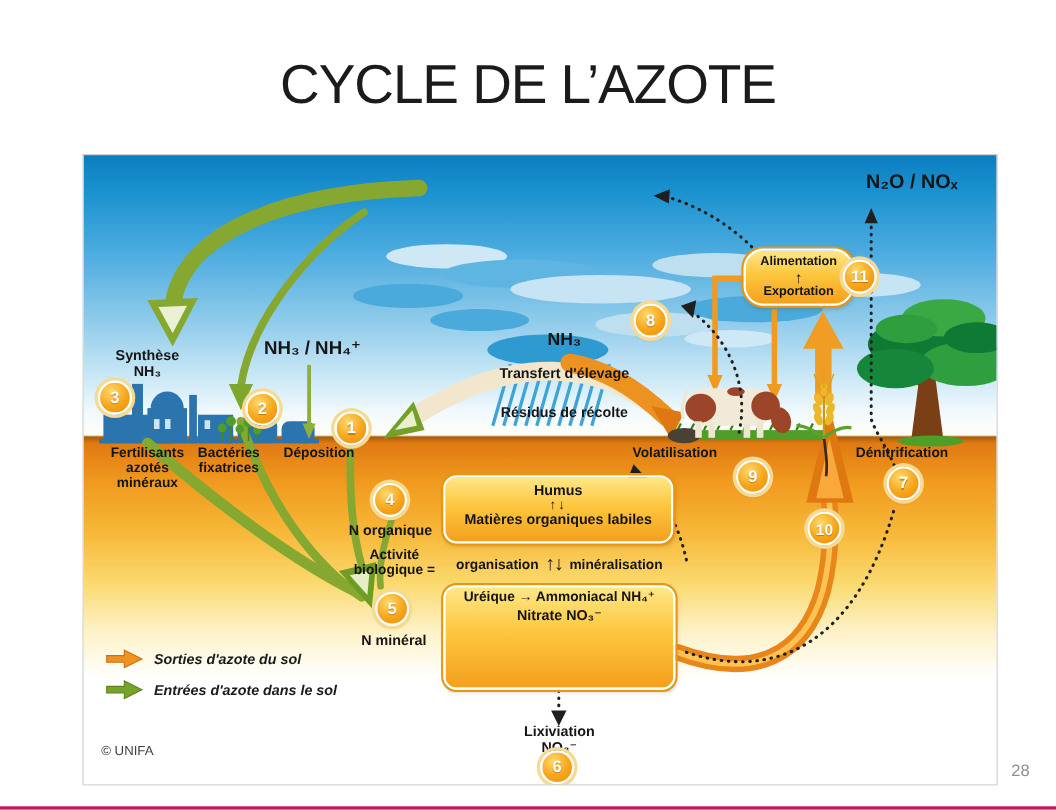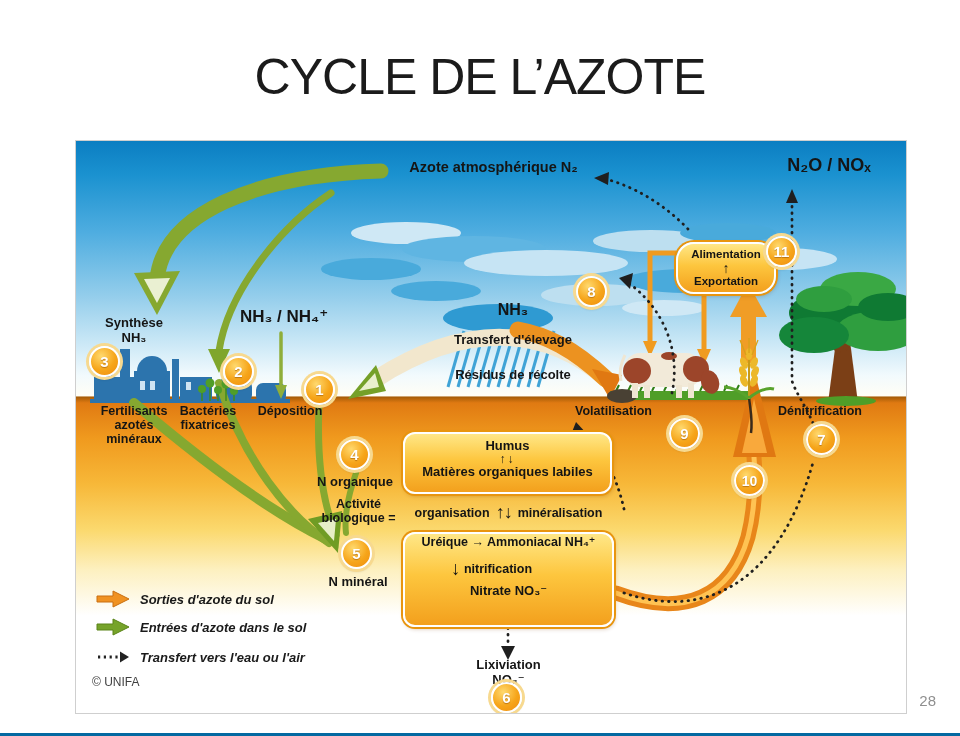--- a/index.html
+++ b/index.html
@@ -1,18 +1,18 @@
 <!DOCTYPE html>
 <html><head>
 <meta charset="utf-8">
 <style>
   html,body{margin:0;padding:0;}
   body{width:960px;height:736px;background:#ffffff;position:relative;overflow:hidden;
        font-family:"Liberation Sans","DejaVu Sans",sans-serif;}
-  .slide{position:absolute;inset:0;background:#fff;border-bottom:3px solid #0369a1;}
+  .slide{position:absolute;inset:0;background:#fff;border-bottom:3px solid #be185d;}
   .title{position:absolute;top:48px;left:0;right:0;text-align:center;
          font-size:50px;font-weight:400;color:#1b1b1b;letter-spacing:-1px;}
   .pagenum{position:absolute;top:692px;right:24px;font-size:15px;color:#8f8f8f;}
   .diagram{position:absolute;left:75px;top:140px;width:830px;height:572px;
      border:1px solid #cfcfcf;overflow:hidden;
      background:linear-gradient(180deg,
        #0b7ec2 0%, #1b92d0 6%, #4fade0 16%, #93cdeb 27%, #cfeaf7 36%,
        #f2fafd 41%, #fffef6 44.5%,
        #a85d08 44.8%, #e07a12 45.8%, #f09a1e 52%, #f7b839 60%,
        #fbd96e 68%, #fdf0c0 75%, #ffffff 83%, #ffffff 100%);}
@@ -22,21 +22,21 @@
   .fs18{font-size:18px}.fs17{font-size:17px}.fs16{font-size:16px}
   .fs14{font-size:14.5px}.fs13{font-size:13px}
   .num{position:absolute;width:31px;height:31px;border-radius:50%;
        background:radial-gradient(circle at 38% 30%, #ffd96e 0%, #f6a51a 55%, #ef8c0d 100%);
        border:2px solid #fff;box-shadow:0 0 0 3px #f7d98f,0 2px 3px rgba(0,0,0,.25);
        color:#fff;font-weight:bold;font-size:15px;display:flex;align-items:center;
        justify-content:center;text-shadow:0 1px 1px rgba(150,80,0,.6);box-sizing:border-box;}
   .ybox{position:absolute;background:linear-gradient(180deg,#ffe787 0%,#fdc63e 45%,#f3a01d 100%);
        border:2px solid #fff;box-shadow:0 0 0 2px #e8950f,1px 2px 4px rgba(120,60,0,.3);
        border-radius:12px;color:#141414;font-weight:bold;text-align:center;box-sizing:border-box;}
-  .alim{border-radius:18px;font-size:11.5px;line-height:1.1;padding-top:4px;margin-top:16px;}
+  .alim{border-radius:18px;font-size:11.5px;line-height:1.1;padding-top:4px;}
   .alim .ar{font-size:14px;line-height:1;}
   .humus{font-size:13px;line-height:1.05;padding-top:5px;}
   .humus .ar{font-size:12px;letter-spacing:2px;line-height:1;}
   .mineral{font-size:12.5px;line-height:1.2;padding-top:1px;}
   .mineral .r2{margin-top:8px;padding-left:46px;text-align:left;}
   .mineral .bigdown{font-size:19px;vertical-align:-2px;}
   .mineral .r3{margin-top:2px;font-size:13px;}
   .orgmin{position:absolute;display:flex;align-items:center;justify-content:center;
           gap:6px;font-weight:bold;color:#151515;font-size:12.5px;}
   .orgmin .ud{font-size:18px;letter-spacing:-1px;}
@@ -207,21 +207,20 @@
       </g>
       <g fill="#1f1f1f">
         <polygon points="533,31 518,37 532,44"></polygon>
         <polygon points="710,62 722,62 716,48"></polygon>
         <polygon points="557,132 543,137 554,148"></polygon>
         <polygon points="500,281 494,296 511,293"></polygon>
         <polygon points="425,505 439,505 432,519"></polygon>
       </g>
     </svg>
 
-    <div class="lbl fs14" style="left:320px;top:18px;width:195px;">Azote atmosphérique N₂</div>
     <div class="lbl fs18" style="left:688px;top:14px;width:130px;">N₂O / NOₓ</div>
     <div class="lbl" style="left:8px;top:175px;width:100px;font-size:13px;">Synthèse
 NH₃</div>
     <div class="lbl fs17" style="left:148px;top:166px;width:120px;">NH₃ / NH₄⁺</div>
     <div class="lbl" style="left:357px;top:146px;width:160px;">
       <span class="fs16" style="display:block;">NH₃</span>
       <span class="fs13" style="display:block;">Transfert d'élevage</span>
     </div>
     <div class="lbl fs13" style="left:352px;top:227px;width:170px;">Résidus de récolte</div>
     <div class="lbl" style="left:5px;top:263px;width:106px;">Fertilisants
@@ -249,24 +248,20 @@
       <div class="ar">↑</div>
       <div>Exportation</div>
     </div>
     <div class="ybox humus" style="left:327px;top:291px;width:209px;height:62px;">
       <div>Humus</div>
       <div class="ar">↑↓</div>
       <div>Matières organiques labiles</div>
     </div>
     <div class="ybox mineral" style="left:327px;top:391px;width:211px;height:95px;">
       <div>Uréique → Ammoniacal NH₄⁺</div>
-      <div class="r2">
-        <span class="bigdown">↓</span>
-        <span>nitrification</span>
-      </div>
       <div class="r3">Nitrate NO₃⁻</div>
     </div>
 
     <div class="num" style="left:228px;top:233px;">1</div>
     <div class="num" style="left:147px;top:215px;">2</div>
     <div class="num" style="left:13px;top:205px;">3</div>
     <div class="num" style="left:263px;top:298px;">4</div>
     <div class="num" style="left:265px;top:397px;">5</div>
     <div class="num" style="left:415px;top:541px;">6</div>
     <div class="num" style="left:730px;top:283px;">7</div>
@@ -280,25 +275,18 @@
         <polygon points="1,6 17,6 17,1 33,9 17,17 17,12 1,12" fill="#76a32a" stroke="#5a8418" stroke-width="1"></polygon>
       </svg>
       <span class="txt">Entrées d'azote dans le sol</span>
     </div>
     <div class="legend-row" style="left:20px;top:449px;">
       <svg width="36" height="18">
         <polygon points="1,6 17,6 17,1 33,9 17,17 17,12 1,12" fill="#f09222" stroke="#c96f10" stroke-width="1"></polygon>
       </svg>
       <span class="txt">Sorties d'azote du sol</span>
     </div>
-    <div class="legend-row" style="left:20px;top:507px;">
-      <svg width="36" height="18">
-        <line x1="2" y1="9" x2="24" y2="9" stroke="#222" stroke-width="3.2" stroke-dasharray="2.2 3.6"></line>
-        <polygon points="24,3.5 33,9 24,14.5" fill="#222"></polygon>
-      </svg>
-      <span class="txt">Transfert vers l'eau ou l'air</span>
-    </div>
     <div class="copyright" style="left:16px;top:534px;">© UNIFA</div>
 
   </div>
 
   <div class="pagenum">28</div>
 </div>
 
 </body></html>

